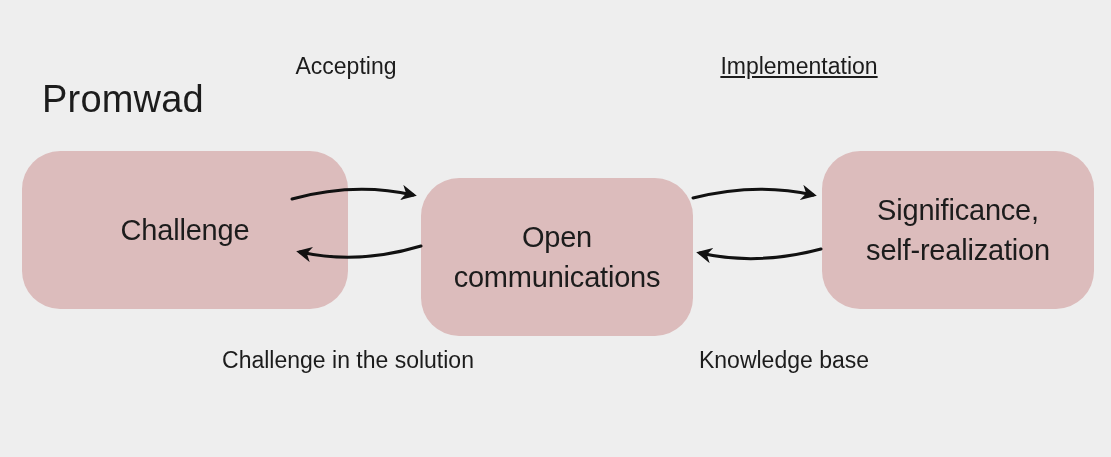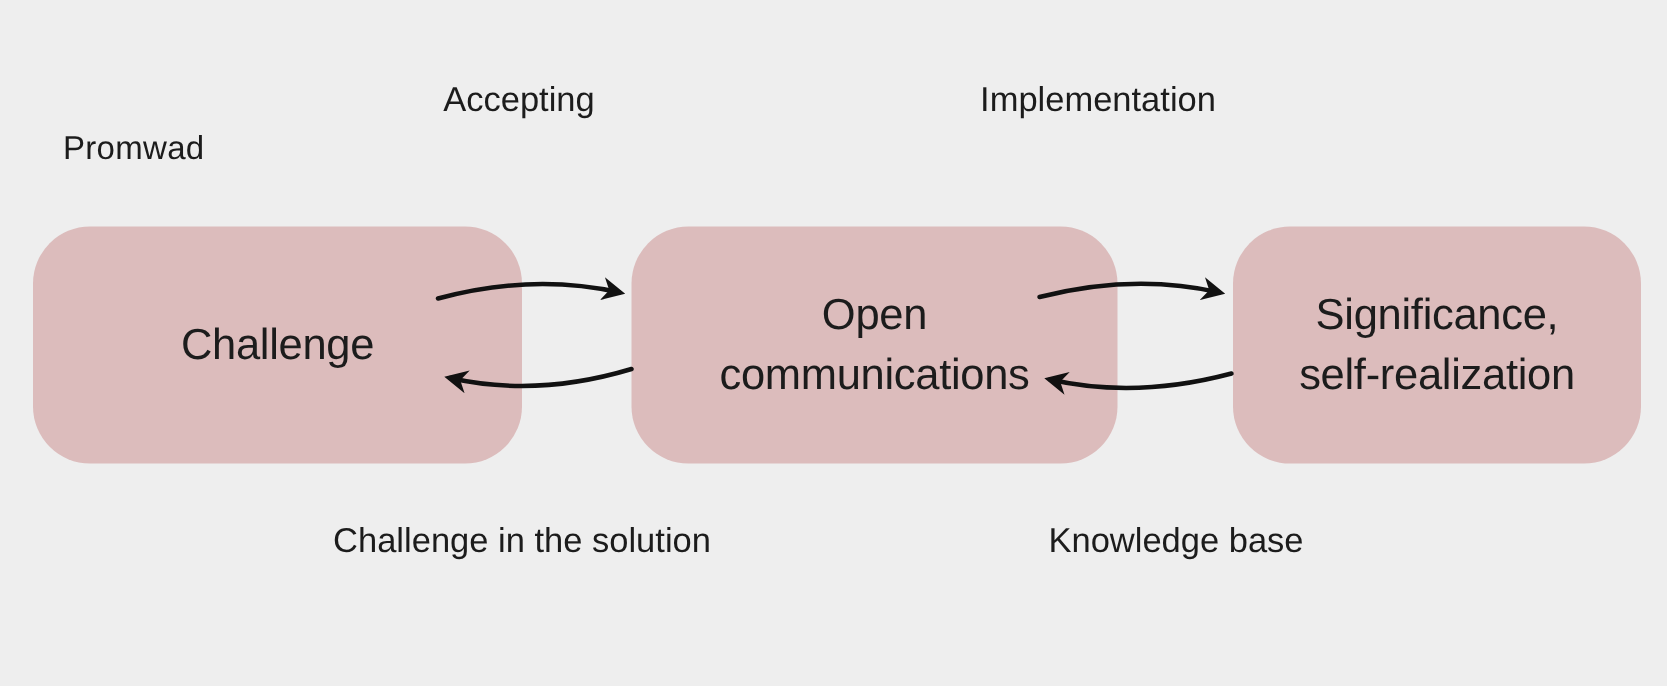--- a/index.html
+++ b/index.html
@@ -17,56 +17,56 @@
     width: 1111px;
     height: 457px;
     background: var(--background);
     overflow: hidden;
   }
 
   .logo {
     position: absolute;
     left: 42px;
     top: 80px;
-    font-size: 22px;
+    font-size: 38px;
     line-height: 38px;
     font-weight: 500;
     letter-spacing: 0.2px;
     color: var(--text);
   }
 
   .edge-label {
     position: absolute;
     transform: translateX(-50%);
     font-size: 23px;
     line-height: 32px;
     font-weight: 400;
     color: var(--text);
     white-space: nowrap;
   }
   .edge-label.top    { top: 50px; }
   .edge-label.bottom { top: 344px; }
   .edge-label.pos-accepting      { left: 346px; }
-  .edge-label.pos-implementation { left: 732px; }
+  .edge-label.pos-implementation { left: 799px; text-decoration: underline; }
   .edge-label.pos-believing      { left: 348px; }
   .edge-label.pos-knowledge      { left: 784px; }
 
   .node {
     position: absolute;
     top: 151px;
     height: 158px;
     width: 326px;
     background: var(--node-fill);
     border-radius: 38px;
     display: flex;
     align-items: center;
     justify-content: center;
   }
   .node-1 { left: 22px;  }
-  .node-2 { left: 421px; width: 324px; }
+  .node-2 { left: 421px; width: 272px; margin-top: 27px; }
   .node-3 { left: 822px; width: 272px; }
 
   .node-label {
     font-size: 29px;
     line-height: 40px;
     font-weight: 500;
     letter-spacing: -0.2px;
     color: var(--text);
     text-align: center;
     white-space: pre-line;

